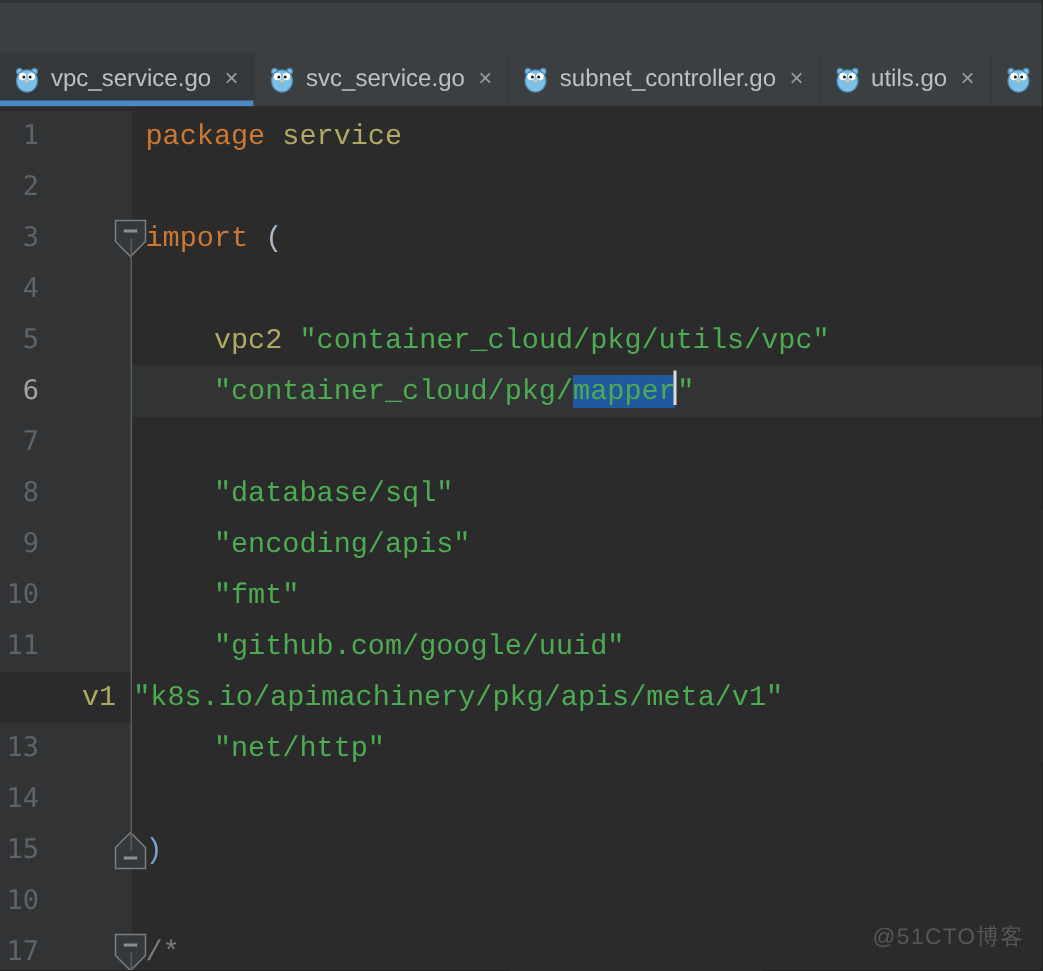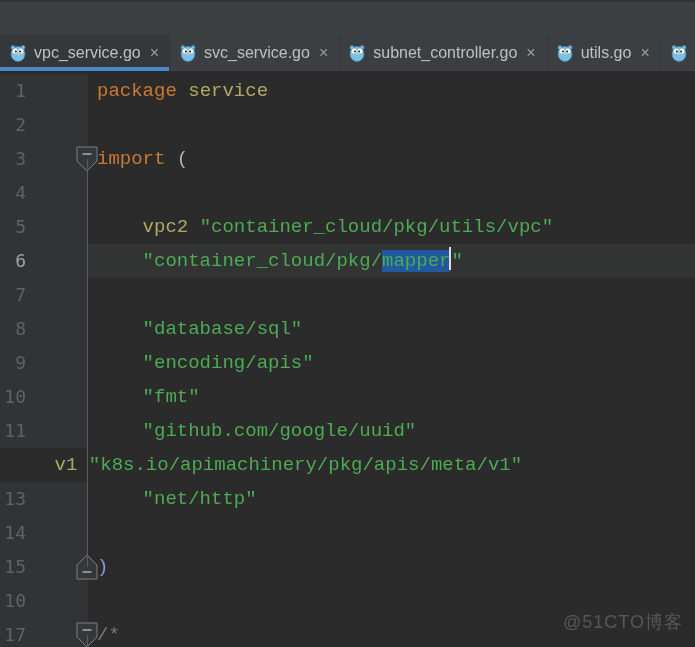--- a/index.html
+++ b/index.html
@@ -25,21 +25,21 @@
   .row.current .ln{color:var(--current-line-number);}
   .code-cell{flex:1;white-space:pre;font-size:19px;line-height:34px;padding-left:9px;color:var(--plain);font-family:Liberation Mono, monospace;}
   .row.current .code-cell{background:var(--current-line-bg);}
   .kw{color:var(--keyword);} .id{color:var(--identifier);} .str{color:var(--string);}
   .plain{color:var(--plain);} .cmt{color:var(--comment);} .pclose{color:var(--paren-close);}
   .sel{background:var(--selection-bg);}
   .caret{display:inline-block;width:2px;height:23px;background:var(--caret);vertical-align:-4px;margin-left:-1px;}
   .fold-marker{position:absolute;left:76px;top:4px;width:22px;height:26px;cursor:pointer;}
   .fold-line{position:absolute;left:87px;width:1px;background:#585d60;}
   .watermark{position:absolute;right:12px;bottom:13px;font-family:"Liberation Sans",sans-serif;
-             font-size:18px;color:var(--watermark);letter-spacing:1px;}
+             font-size:15px;color:var(--watermark);letter-spacing:1px;}
 </style>
 </head>
 <body>
 
 <div class="app">
   <div class="header">
     <div class="tab-row" id="tab-row">
         <div class="tab active">
           <span class="tab-icon"><svg width="18" height="18" viewBox="0 0 18 18">
               <circle cx="4" cy="3.6" r="2" fill="#7cc0e8" stroke="#4b87ad" stroke-width="0.8"></circle>

